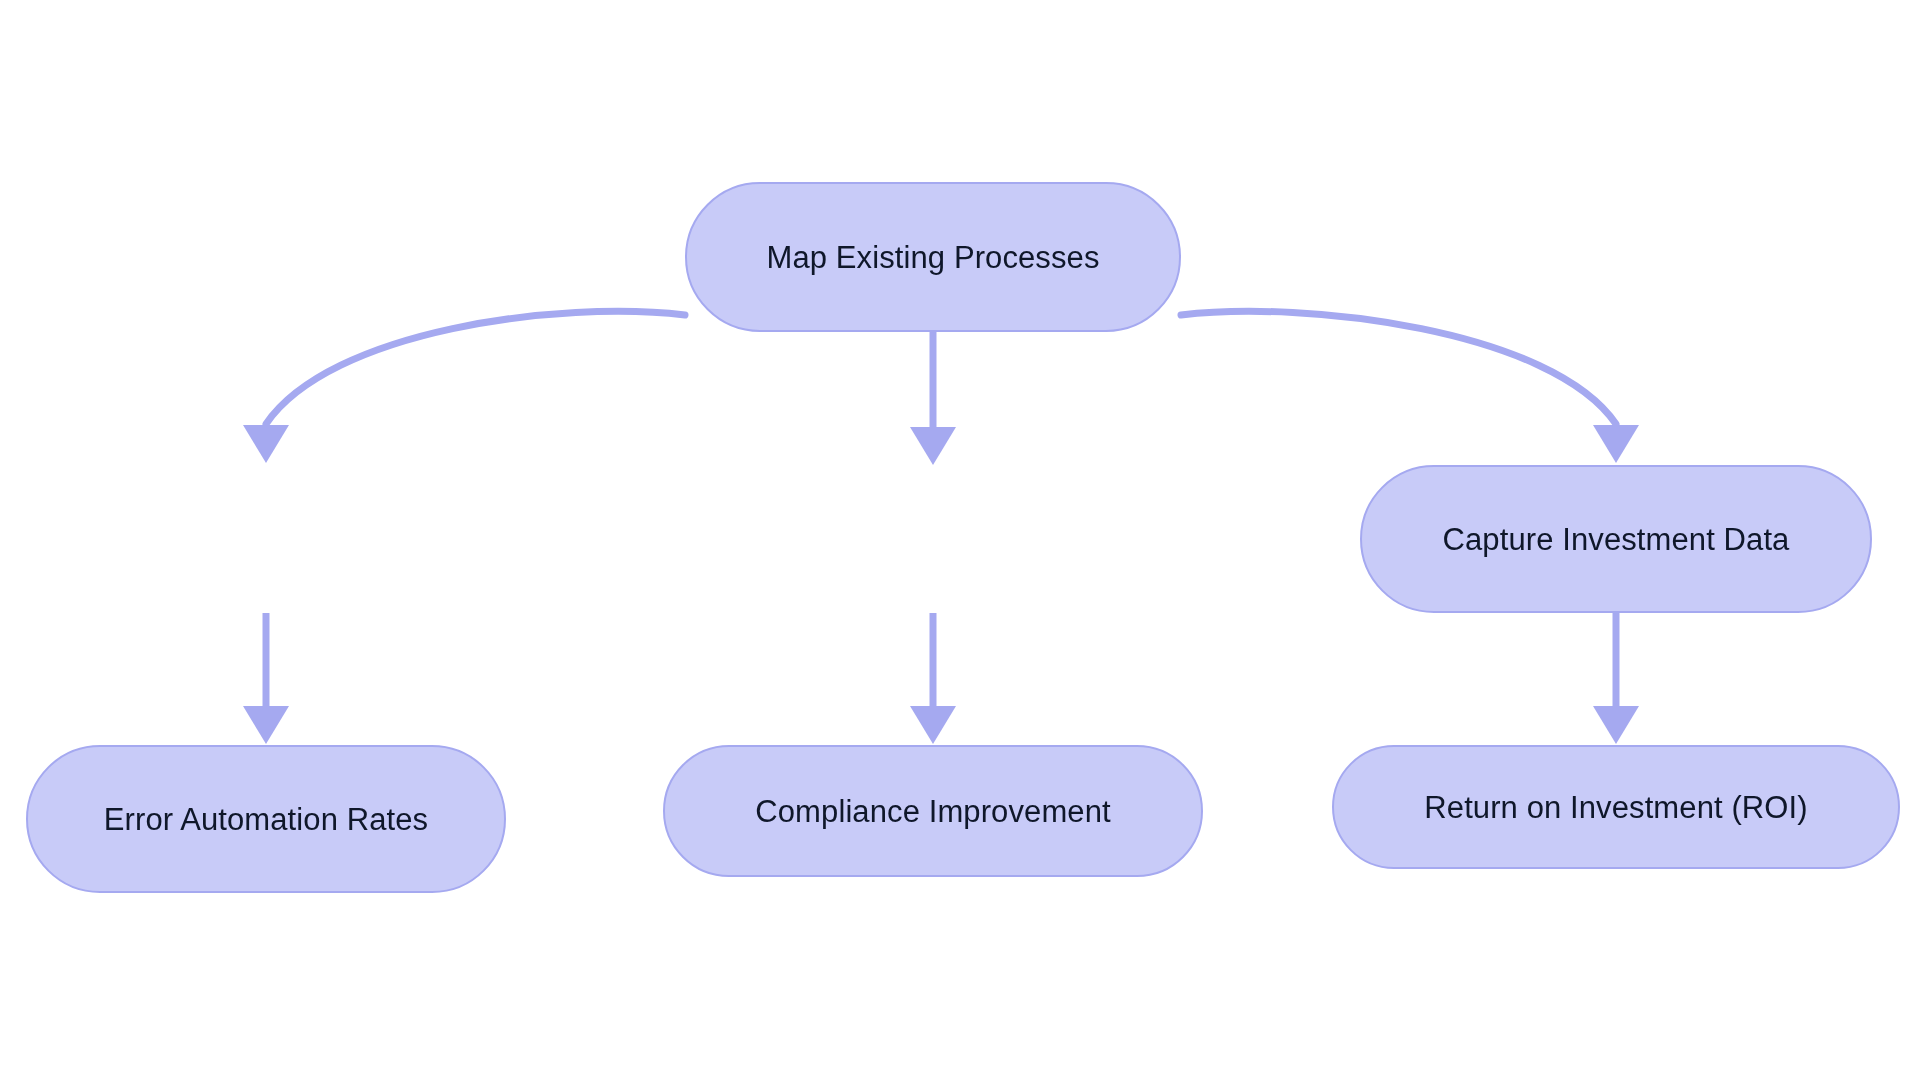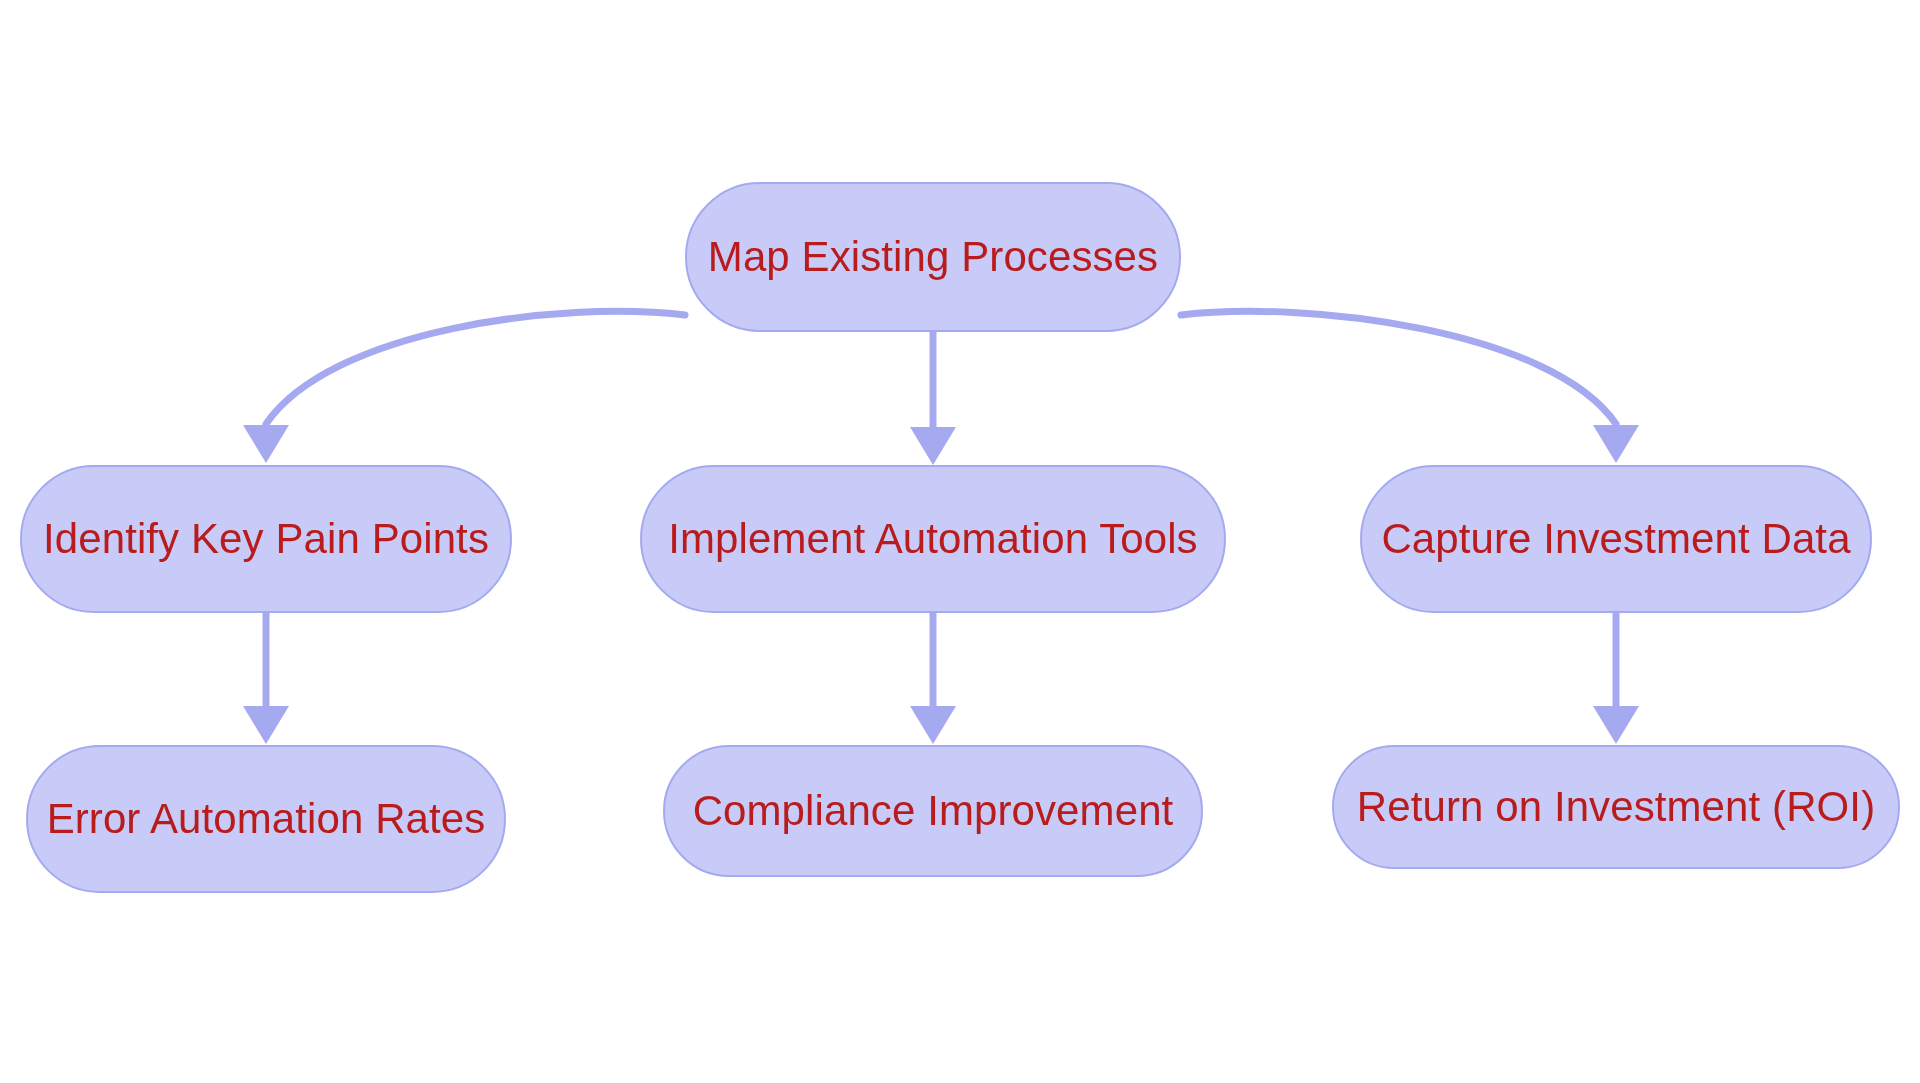--- a/index.html
+++ b/index.html
@@ -30,22 +30,22 @@
   }
   .node {
     position: absolute;
     box-sizing: border-box;
     display: flex;
     align-items: center;
     justify-content: center;
     background: #c8cbf8;
     border: 2px solid #a5a9f0;
     border-radius: 999px;
-    color: #b91c1c;
-    font-size: 42px;
+    color: #0f172a;
+    font-size: 31px;
     font-weight: 400;
     letter-spacing: 0.1px;
     white-space: nowrap;
     text-align: center;
   }
   .node-label {
     display: block;
     line-height: 1;
     padding: 0 14px;
   }
@@ -85,27 +85,21 @@
     <g>
       <line x1="1616" y1="613" x2="1616" y2="707" stroke="#a5a9f0" stroke-width="7" stroke-linecap="butt"></line>
       <polygon points="1616,744 1593,706 1639,706" fill="#a5a9f0"></polygon>
     </g>
   </svg>
 
   <div class="node" style="left:685px; top:182px; width:496px; height:150px;">
     <span class="node-label">Map Existing Processes</span>
   </div>
 
-  <div class="node" style="left:20px; top:465px; width:492px; height:148px;">
-    <span class="node-label">Identify Key Pain Points</span>
-  </div>
 
-  <div class="node" style="left:640px; top:465px; width:586px; height:148px;">
-    <span class="node-label">Implement Automation Tools</span>
-  </div>
 
   <div class="node" style="left:1360px; top:465px; width:512px; height:148px;">
     <span class="node-label">Capture Investment Data</span>
   </div>
 
   <div class="node" style="left:26px; top:745px; width:480px; height:148px;">
     <span class="node-label">Error Automation Rates</span>
   </div>
 
   <div class="node" style="left:663px; top:745px; width:540px; height:132px;">

